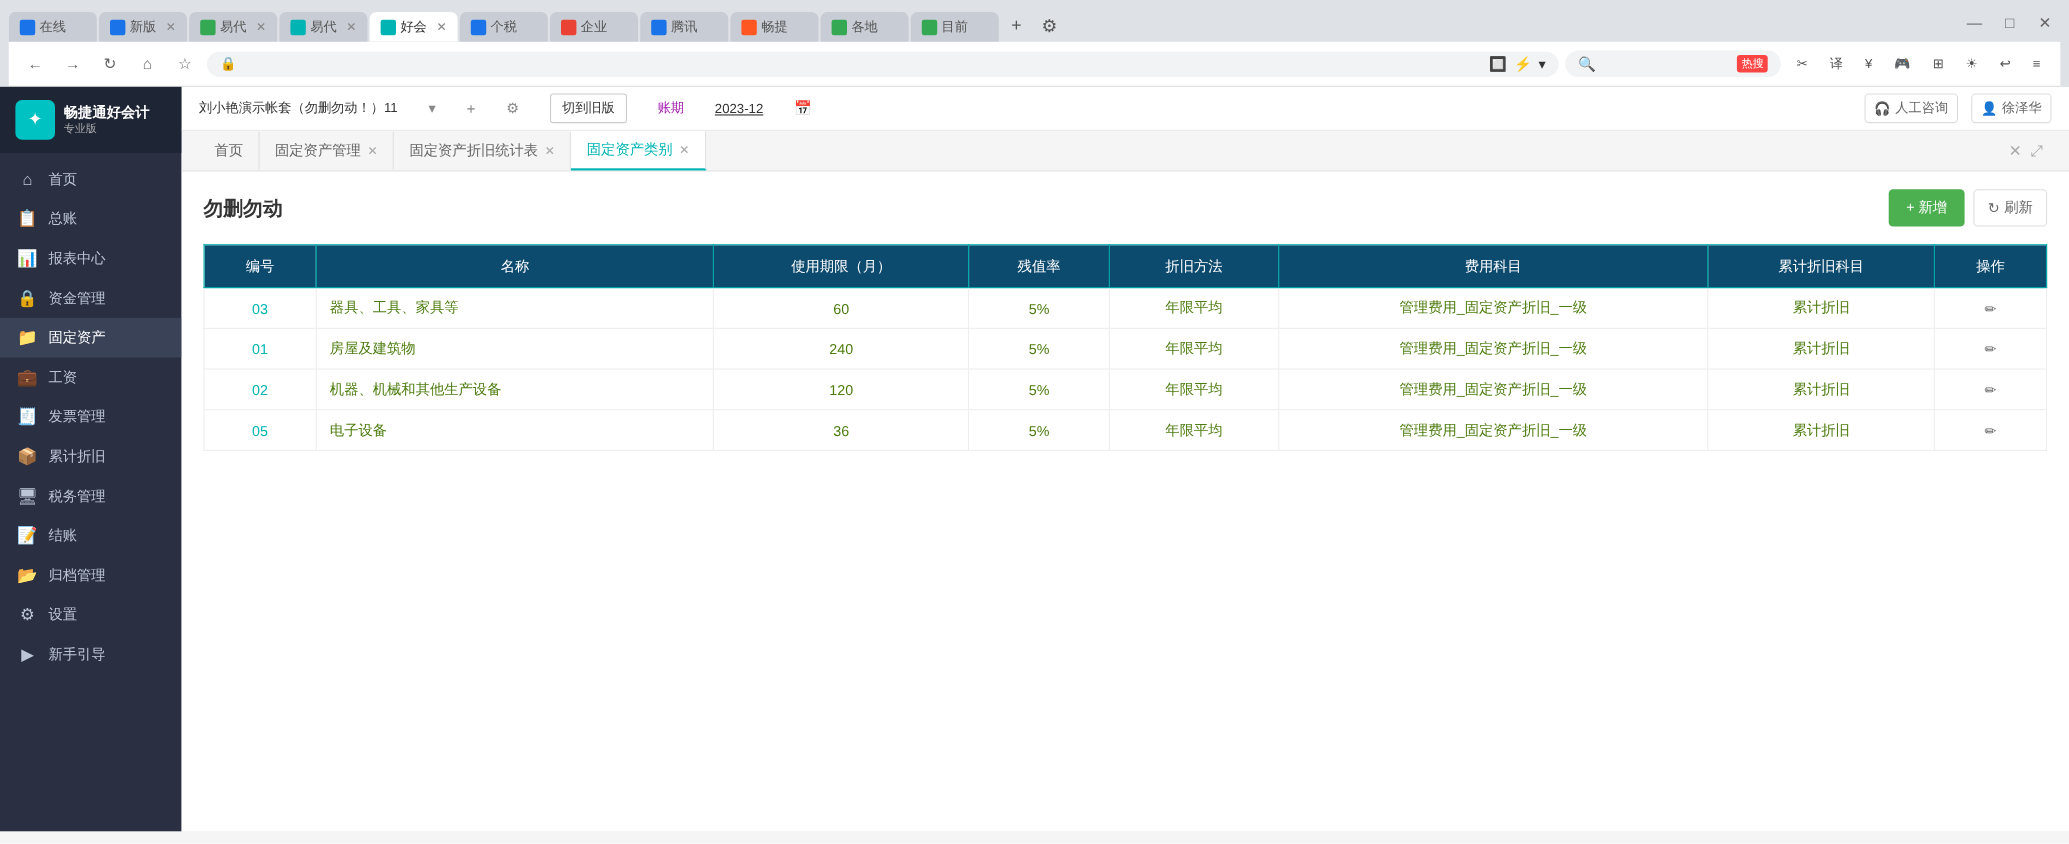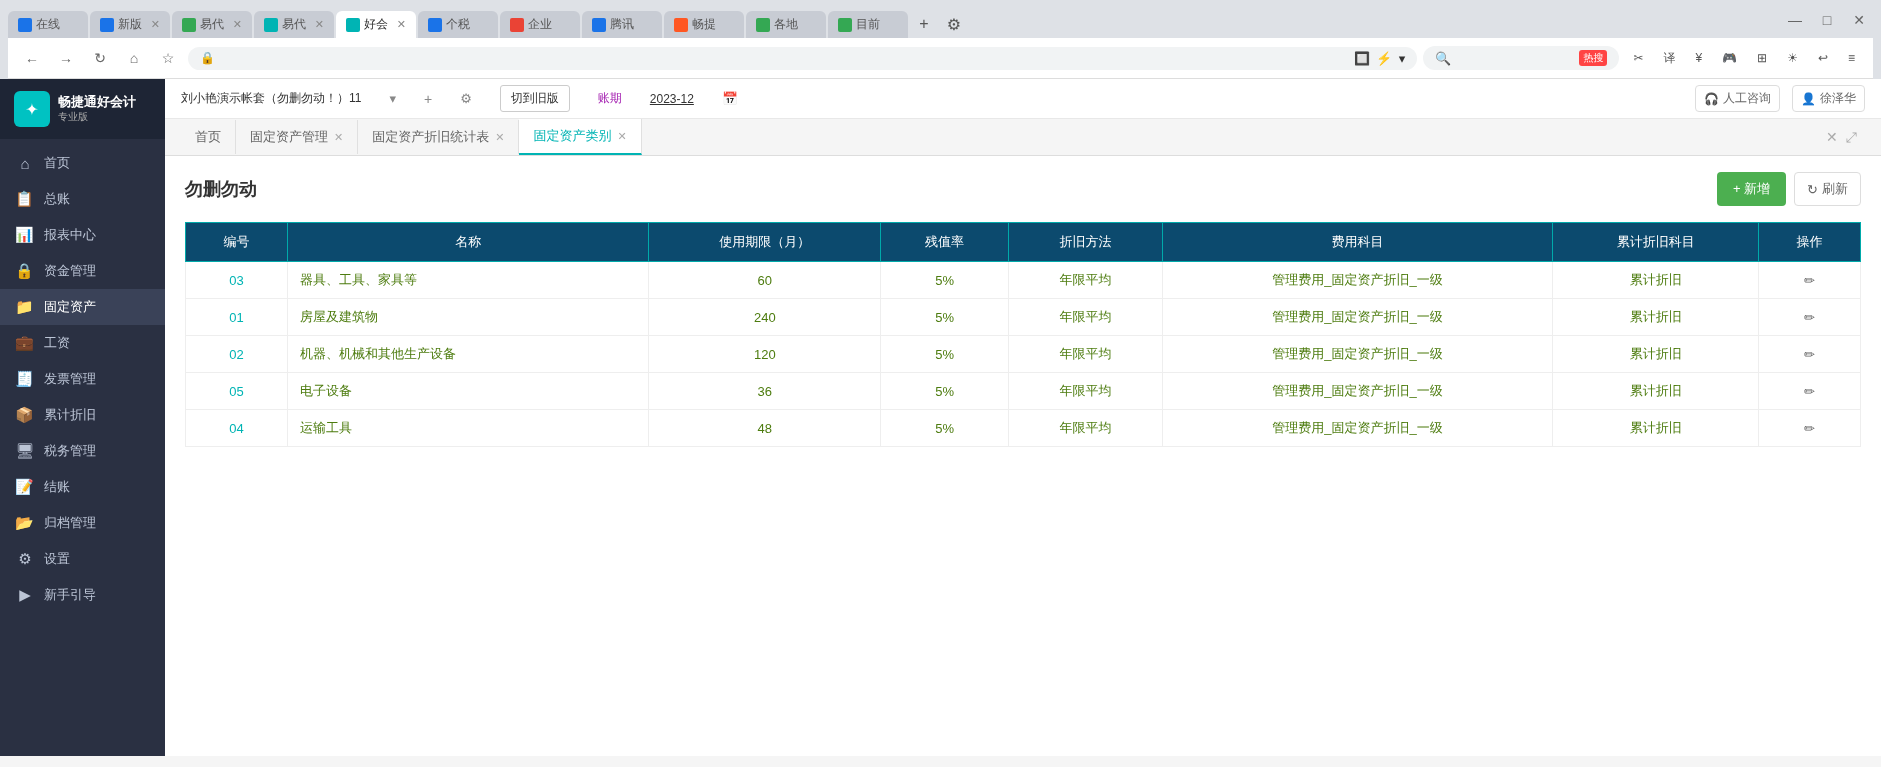--- a/index.html
+++ b/index.html
@@ -352,27 +352,17 @@
             <tr>
     <td style="color:#00b4b4;">05</td>
     <td style="text-align:left;">电子设备</td>
     <td>36</td>
     <td>5%</td>
     <td>年限平均</td>
     <td>管理费用_固定资产折旧_一级</td>
     <td>累计折旧</td>
     <td><span class="edit-icon">✏</span></td>
   </tr>
-            <tr>
-    <td style="color:#00b4b4;">04</td>
-    <td style="text-align:left;">运输工具</td>
-    <td>48</td>
-    <td>5%</td>
-    <td>年限平均</td>
-    <td>管理费用_固定资产折旧_一级</td>
-    <td>累计折旧</td>
-    <td><span class="edit-icon">✏</span></td>
-  </tr>
           </tbody>
       </table>
     </div>
   </div>
 </div>
 
 </body></html>

